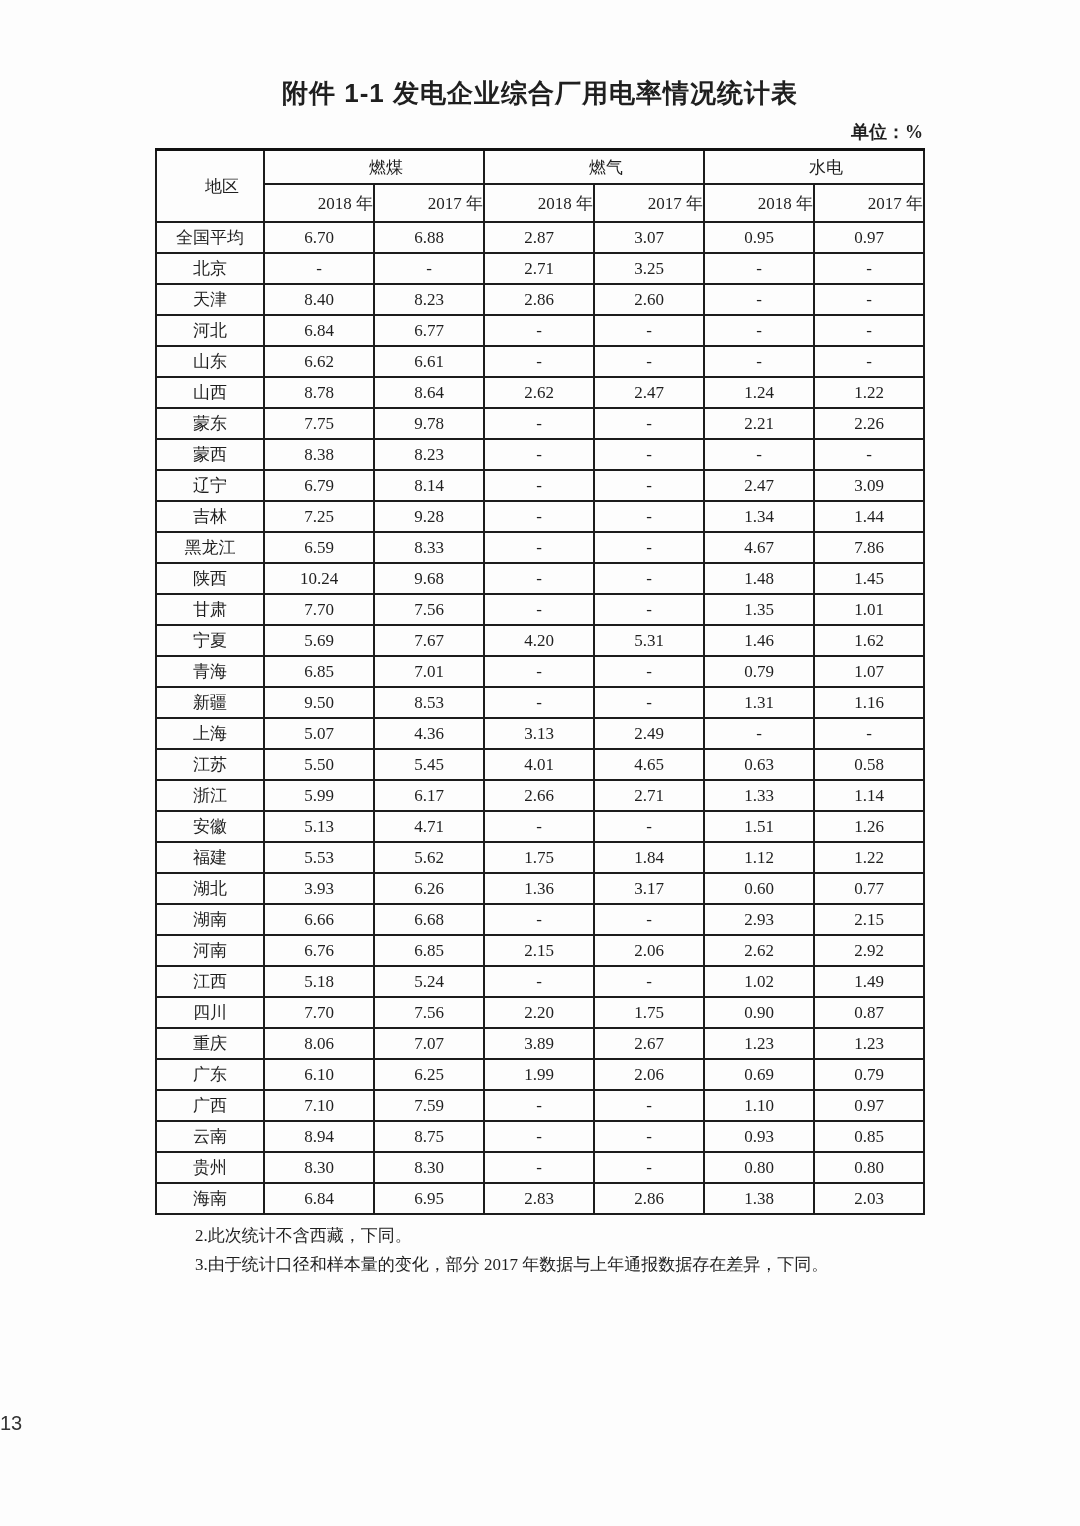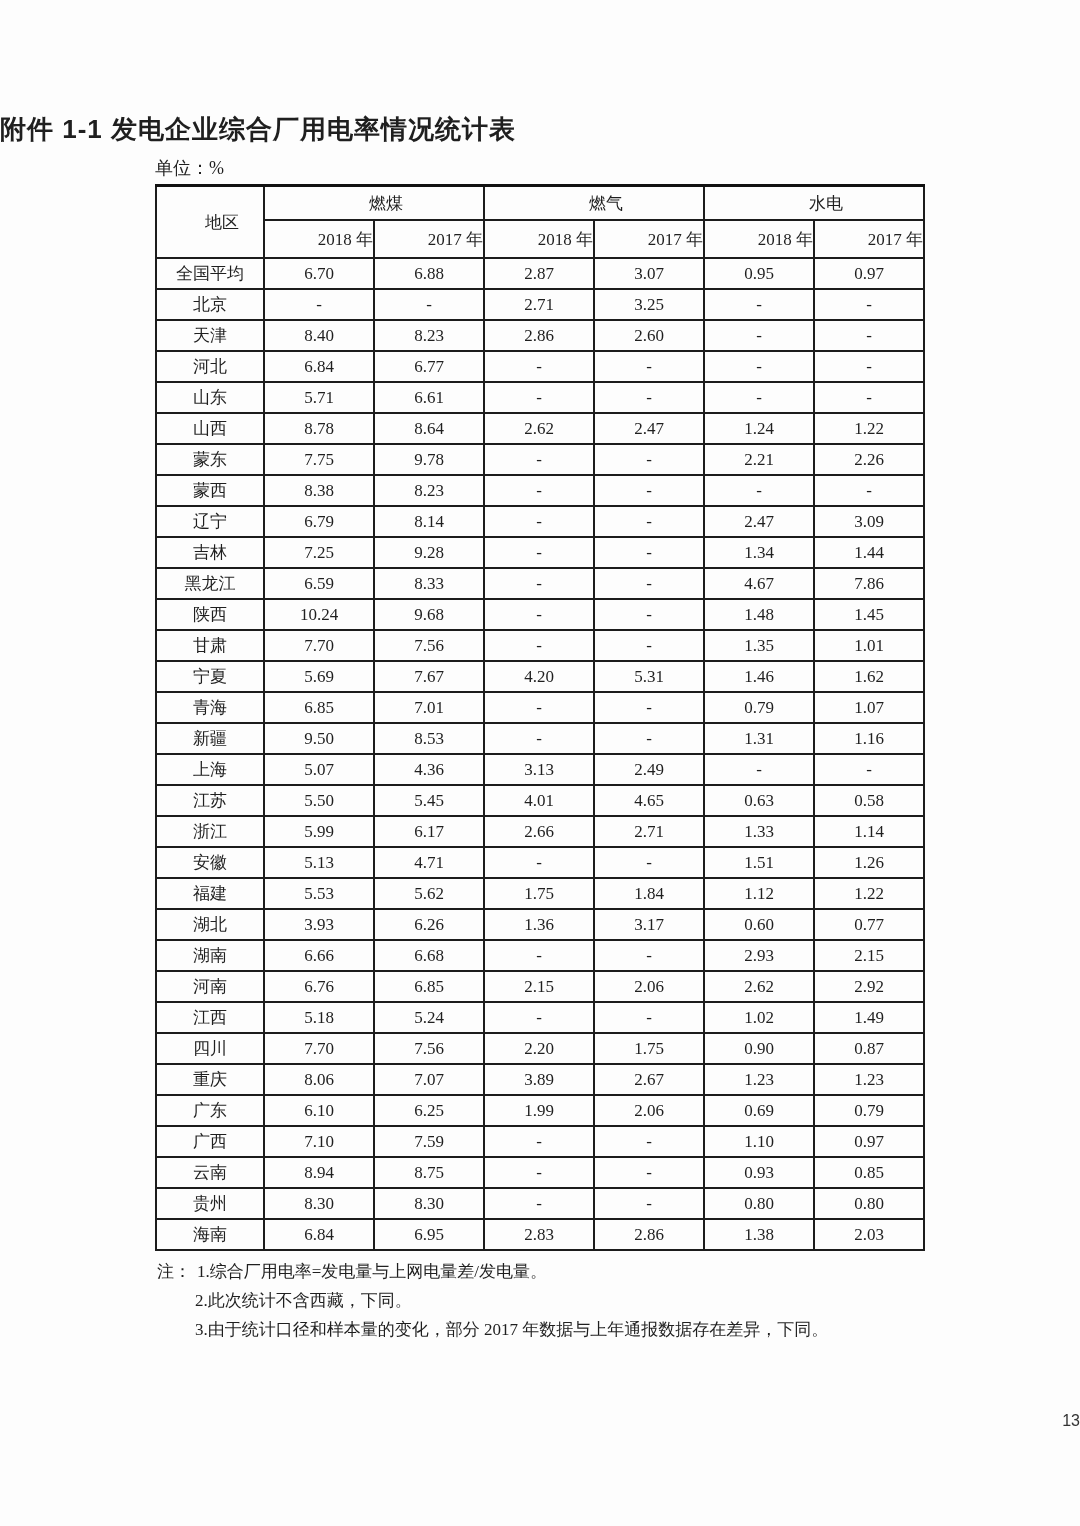--- a/index.html
+++ b/index.html
@@ -15,34 +15,34 @@
     color: #1f1f1f;
   }
   .page {
     width: 1080px;
     height: 1526px;
     position: relative;
     background: #fdfdfd;
     overflow: hidden;
   }
   .doc-title {
-    padding-top: 112px;
-    text-align: left;
+    padding-top: 76px;
+    text-align: center;
     font-family: "Liberation Sans", "DejaVu Sans", sans-serif;
     font-weight: 700;
     font-size: 26px;
     letter-spacing: 1px;
     line-height: 34px;
   }
   .unit-line {
     width: 770px;
     margin: 10px auto 4px auto;
-    text-align: left;
+    text-align: right;
     font-size: 18px;
-    font-weight: 400;
+    font-weight: 700;
     padding-right: 2px;
     box-sizing: border-box;
   }
   table.stats {
     width: 770px;
     margin: 0 auto;
     border-collapse: collapse;
     table-layout: fixed;
   }
   table.stats th, table.stats td {
@@ -68,23 +68,23 @@
     line-height: 29px;
   }
   .note-line { white-space: nowrap; }
   .note-line .note-prefix { margin-right: 6px; }
   .note-line.indent { padding-left: 38px; }
   .page-number {
     position: absolute;
     left: 0;
     right: 0;
     top: 1412px;
-    text-align: right;
+    text-align: left;
     font-family: "Liberation Sans", "DejaVu Sans", sans-serif;
-    font-size: 16px;
+    font-size: 20px;
     color: #333;
   }
 </style>
 </head>
 <body>
 
 <div class="page">
 
   <div class="doc-title">附件 1-1 发电企业综合厂用电率情况统计表</div>
 
@@ -148,21 +148,21 @@
           <td>河北</td>
           <td>6.84</td>
           <td>6.77</td>
           <td>-</td>
           <td>-</td>
           <td>-</td>
           <td>-</td>
         </tr>
         <tr>
           <td>山东</td>
-          <td>5.71</td>
+          <td>6.62</td>
           <td>6.61</td>
           <td>-</td>
           <td>-</td>
           <td>-</td>
           <td>-</td>
         </tr>
         <tr>
           <td>山西</td>
           <td>8.78</td>
           <td>8.64</td>
@@ -402,23 +402,20 @@
           <td>6.95</td>
           <td>2.83</td>
           <td>2.86</td>
           <td>1.38</td>
           <td>2.03</td>
         </tr>
       </tbody>
   </table>
 
   <div class="notes">
-    <div class="note-line">
-      <span class="note-prefix">注：</span><span>1.综合厂用电率=发电量与上网电量差/发电量。</span>
-    </div>
     <div class="note-line indent">
       <span>2.此次统计不含西藏，下同。</span>
     </div>
     <div class="note-line indent">
       <span>3.由于统计口径和样本量的变化，部分 2017 年数据与上年通报数据存在差异，下同。</span>
     </div>
   </div>
 
   <div class="page-number">13</div>
 

